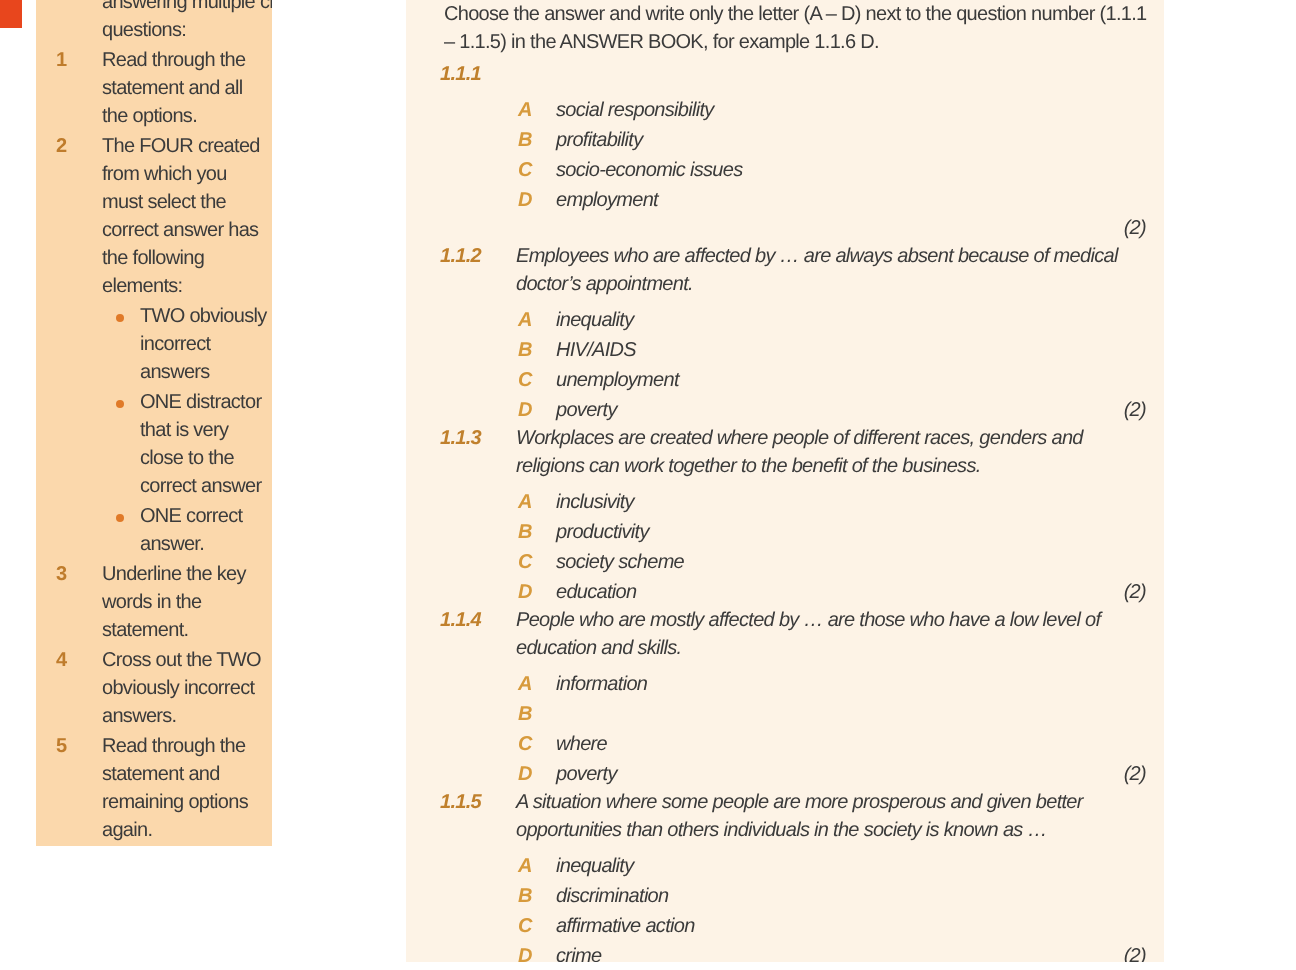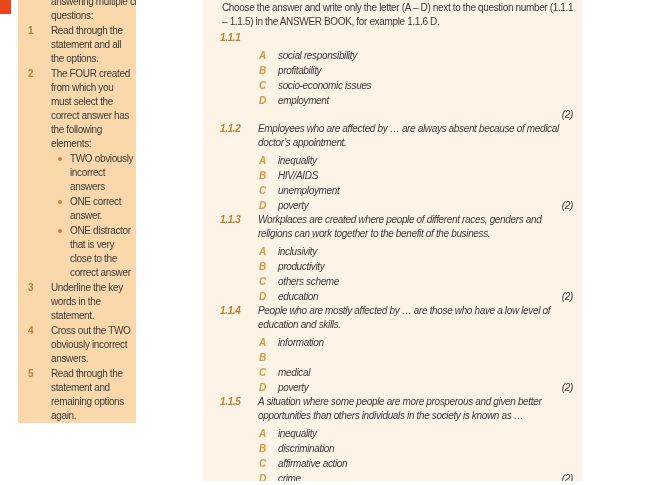--- a/index.html
+++ b/index.html
@@ -62,25 +62,25 @@
       <div class="s-item">
         <span class="s-num" style="color: rgb(191, 124, 44);">2</span>
         <span class="s-text">The FOUR created from which you must select the correct answer has the following elements:</span>
       </div>
       <div class="s-bullet">
         <span class="b-dot"></span>
         <span class="b-text">TWO obviously incorrect answers</span>
       </div>
       <div class="s-bullet">
         <span class="b-dot"></span>
-        <span class="b-text">ONE correct answer.</span>
+        <span class="b-text">ONE distractor that is very close to the correct answer</span>
       </div>
       <div class="s-bullet">
         <span class="b-dot"></span>
-        <span class="b-text">ONE distractor that is very close to the correct answer</span>
+        <span class="b-text">ONE correct answer.</span>
       </div>
 
       <div class="s-item">
         <span class="s-num" style="color: rgb(191, 124, 44);">3</span>
         <span class="s-text">Underline the key words in the statement.</span>
       </div>
       <div class="s-item">
         <span class="s-num" style="color: rgb(191, 124, 44);">4</span>
         <span class="s-text">Cross out the TWO obviously incorrect answers.</span>
       </div>
@@ -161,21 +161,21 @@
         <div class="opt">
           <span class="opt-letter" style="color: rgb(215, 154, 60);">A</span>
           <span class="opt-text">inclusivity</span>
         </div>
         <div class="opt">
           <span class="opt-letter" style="color: rgb(215, 154, 60);">B</span>
           <span class="opt-text">productivity</span>
         </div>
         <div class="opt">
           <span class="opt-letter" style="color: rgb(215, 154, 60);">C</span>
-          <span class="opt-text">others scheme</span>
+          <span class="opt-text">society scheme</span>
         </div>
         <div class="opt">
           <span class="opt-letter" style="color: rgb(215, 154, 60);">D</span>
           <span class="opt-text">education</span>
         </div>
       </div>
       <span class="q-marks">(2)</span>
     </section>
 
     <section class="question">
@@ -186,21 +186,21 @@
       <div class="q-options">
         <div class="opt">
           <span class="opt-letter" style="color: rgb(215, 154, 60);">A</span>
           <span class="opt-text">information</span>
         </div>
         <div class="opt">
           <span class="opt-letter" style="color: rgb(215, 154, 60);">B</span>
         </div>
         <div class="opt">
           <span class="opt-letter" style="color: rgb(215, 154, 60);">C</span>
-          <span class="opt-text">medical</span>
+          <span class="opt-text">where</span>
         </div>
         <div class="opt">
           <span class="opt-letter" style="color: rgb(215, 154, 60);">D</span>
           <span class="opt-text">poverty</span>
         </div>
       </div>
       <span class="q-marks">(2)</span>
     </section>
 
     <section class="question">

